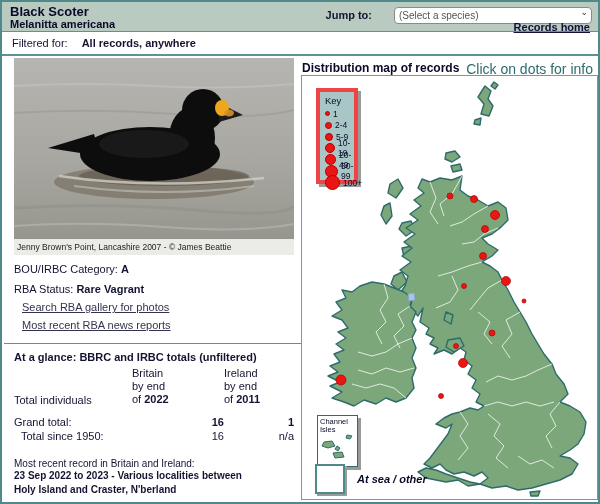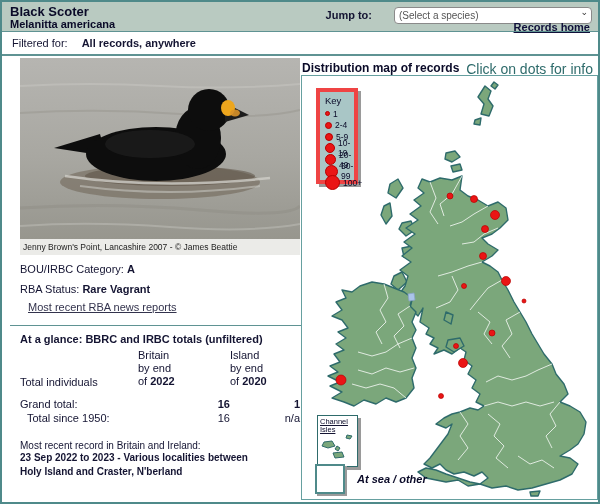--- a/index.html
+++ b/index.html
@@ -22,21 +22,21 @@
   .records-home{position:absolute;top:19px;right:8px;font-size:11px;font-weight:bold;
       color:#10103a;text-decoration:underline;cursor:pointer;}
 
   
   .filterbar{height:24px;box-sizing:border-box;border-bottom:2px solid #5f9393;
       padding:5px 0 0 10px;font-size:11px;background:#fff;}
   .filterbar b{margin-left:14px;}
 
   
   .main{position:relative;height:447px;}
-  .leftcol{position:absolute;left:8px;top:0;width:297px;height:447px;box-sizing:border-box;
+  .leftcol{position:absolute;left:2px;top:0;width:297px;height:447px;box-sizing:border-box;
       padding:2px 7px 0 10px;}
   .rightcol{position:absolute;left:297px;top:0;width:299px;height:447px;}
 
   
   .photo{width:280px;height:181px;display:block;}
   .caption{width:280px;box-sizing:border-box;background:#ebebe8;color:#222;
       font-size:8.5px;padding:3px 2px 3px 3px;}
 
   .detail-line{font-size:11px;margin-top:8px;}
   .rba-link{display:block;font-size:11px;margin:6px 0 0 8px;color:#33334d;
@@ -71,21 +71,21 @@
       background:#a9c6c6;border:4px solid #ef4444;box-shadow:3px 3px 0 #9a9a9a;
       padding:3px 0 0 5px;box-sizing:border-box;z-index:5;}
   .key-title{font-size:9.5px;color:#0a0a28;margin-bottom:2px;}
   .key-row{display:flex;align-items:center;height:11.5px;}
   .key-dot{border-radius:50%;background:#ea1515;border:1px solid #b80000;
       box-sizing:border-box;flex:0 0 auto;margin-right:3px;}
   .key-label{font-size:8.5px;color:#0a0a28;}
 
   .ci-box{position:absolute;left:15px;top:339px;width:41px;height:52px;
       background:#fff;border:1px solid #2e6b6b;box-shadow:3px 3px 0 #9a9a9a;
-      box-sizing:border-box;z-index:5;text-decoration:underline;}
+      box-sizing:border-box;z-index:5;}
   .ci-label{font-size:7.5px;line-height:8px;color:#0a0a28;padding:2px 0 0 2px;}
 
   .atsea{position:absolute;left:13px;top:388px;display:flex;align-items:center;z-index:5;}
   .atsea-box{width:26px;height:26px;background:#fff;border:2px solid #4f8a8a;
       box-shadow:2px 2px 0 #9a9a9a;cursor:pointer;}
   .atsea-label{font-size:11px;font-weight:bold;margin-left:12px;color:#0a0a28;font-style:italic;}
 </style>
 </head>
 <body>
 
@@ -145,39 +145,40 @@
       <div class="caption">Jenny Brown's Point, Lancashire 2007 - © James Beattie</div>
 
       <div class="detail-line">
         <span>BOU/IRBC Category:</span>
         <b>A</b>
       </div>
       <div class="detail-line">
         <span>RBA Status:</span>
         <b>Rare Vagrant</b>
       </div>
+      <a class="rba-link">Search RBA gallery for photos</a>
       <a class="rba-link">Most recent RBA news reports</a>
 
       <hr class="sep">
 
       <div class="glance-head">At a glance: BBRC and IRBC totals (unfiltered)</div>
 
       <table class="totals">
         <tbody>
             <tr>
           <td class="c1 rowlabel-bottom">Total individuals</td>
           <td class="c2 colhead">
             <span>Britain</span><br>
             <span>by end</span><br>
             <span>of</span> <b>2022</b>
           </td>
           <td class="c3 colhead">
-            <span>Island</span><br>
+            <span>Ireland</span><br>
             <span>by end</span><br>
-            <span>of</span> <b>2020</b>
+            <span>of</span> <b>2011</b>
           </td>
         </tr>
         <tr class="gap-row">
               <td></td>
               <td></td>
               <td></td>
             </tr>
         <tr>
           <td>Grand total:</td>
           <td class="num"><b>16</b></td>

